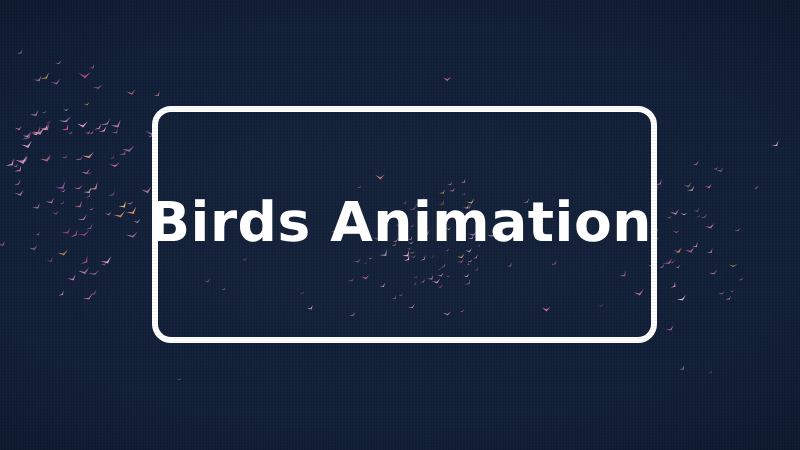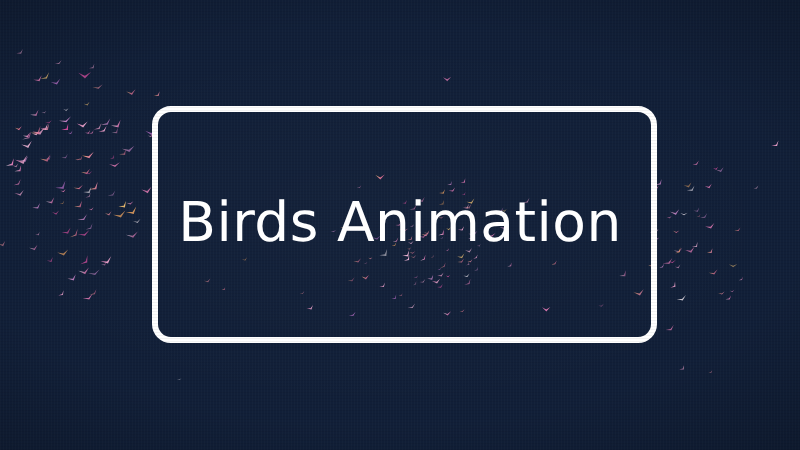--- a/index.html
+++ b/index.html
@@ -65,21 +65,21 @@
     height: 450px;
     display: flex;
     align-items: center;
     justify-content: center;
     z-index: 5;
     pointer-events: none;
   }
   #title .txt {
     color: #ffffff;
     font-family: "DejaVu Sans", "Liberation Sans", sans-serif;
-    font-weight: 400;
+    font-weight: 700;
     font-size: 55px;
     letter-spacing: 0.5px;
     line-height: 1;
     transform: translateY(-3px);
     text-rendering: geometricPrecision;
     pointer-events: auto;
   }
 </style>
 </head>
 <body>

